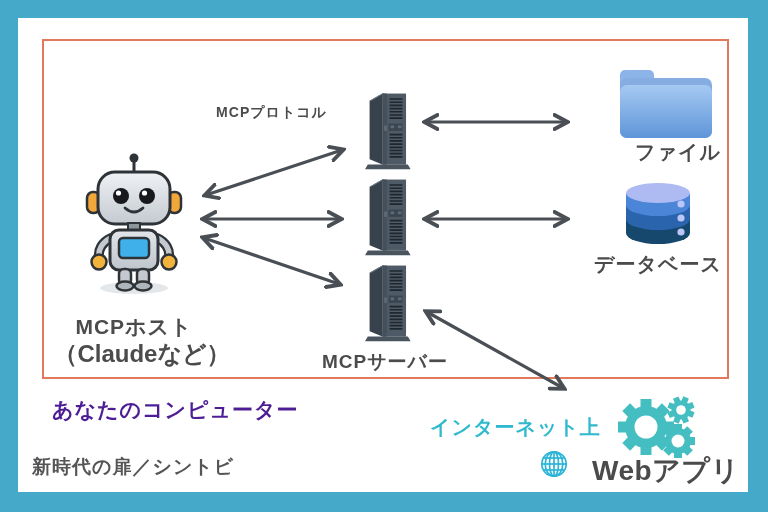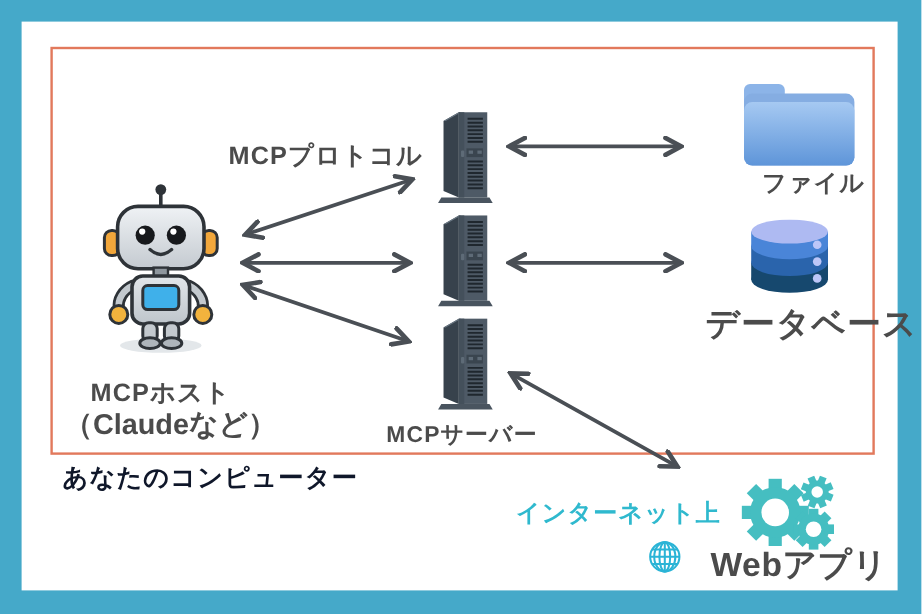--- a/index.html
+++ b/index.html
@@ -17,21 +17,21 @@
   .computer-box{
     position:absolute;left:42px;top:39px;width:683px;height:336px;
     border:2px solid #E2795C;
   }
   .lbl{
     position:absolute;
     font-weight:700;color:#4B4B4B;
     letter-spacing:1px;white-space:nowrap;
   }
   .center{text-align:center;}
-  .orange-text{color:#0f172a;}
+  .orange-text{color:#4c1d95;margin-top:12px;}
   .cyan-text{color:#2FB9CE;}
   .icon{position:absolute;}
   svg{display:block;}
   .overlay{position:absolute;left:0;top:0;pointer-events:none;}
 </style>
 </head>
 <body>
 
 <div class="page">
 
@@ -216,31 +216,32 @@
     <g stroke="#4A4F55" stroke-width="3.2" stroke-linecap="round">
       <line x1="206" y1="195" x2="342" y2="150" marker-start="url(#ah)" marker-end="url(#ah)"></line>
       <line x1="204" y1="219" x2="340" y2="219" marker-start="url(#ah)" marker-end="url(#ah)"></line>
       <line x1="204" y1="238" x2="339" y2="284" marker-start="url(#ah)" marker-end="url(#ah)"></line>
       <line x1="426" y1="122" x2="566" y2="122" marker-start="url(#ah)" marker-end="url(#ah)"></line>
       <line x1="426" y1="219" x2="566" y2="219" marker-start="url(#ah)" marker-end="url(#ah)"></line>
       <line x1="427" y1="312" x2="563" y2="388" marker-start="url(#ah)" marker-end="url(#ah)"></line>
     </g>
   </svg>
 
-  <div class="lbl center" style="left:189px;top:116px;width:165px;font-size:21px;">MCPプロトコル</div>
+  <div class="lbl center" style="left:189px;top:104px;width:165px;font-size:14px;">MCPプロトコル</div>
 
   <div class="lbl center" style="left:58px;top:313px;width:152px;font-size:21px;">MCPホスト</div>
   <div class="lbl center" style="left:52px;top:338px;width:180px;font-size:24px;letter-spacing:0;">（Claudeなど）</div>
 
   <div class="lbl center" style="left:310px;top:349px;width:150px;font-size:19px;">MCPサーバー</div>
 
   <div class="lbl center" style="left:618px;top:139px;width:120px;font-size:20px;text-align:center;">ファイル</div>
 
-  <div class="lbl center" style="left:588px;top:251px;width:140px;font-size:28px;font-family:Liberation Serif, serif;">データベース</div>
+  <div class="lbl center" style="left:588px;top:251px;width:140px;font-size:20px;font-family:Liberation Serif, serif;">データベース</div>
 
   <div class="lbl orange-text" style="left:52px;top:384px;font-size:21px;">あなたのコンピューター</div>
 
   <div class="lbl cyan-text center" style="left:430px;top:414px;width:160px;font-size:20px;">インターネット上</div>
 
   <div class="lbl center" style="left:592px;top:452px;width:140px;font-size:28px;letter-spacing:0.5px;">Webアプリ</div>
 
+  <div class="lbl" style="left:32px;top:454px;font-size:19px;color:#555555;">新時代の扉／シントビ</div>
 
 </div>
 
 </body></html>

